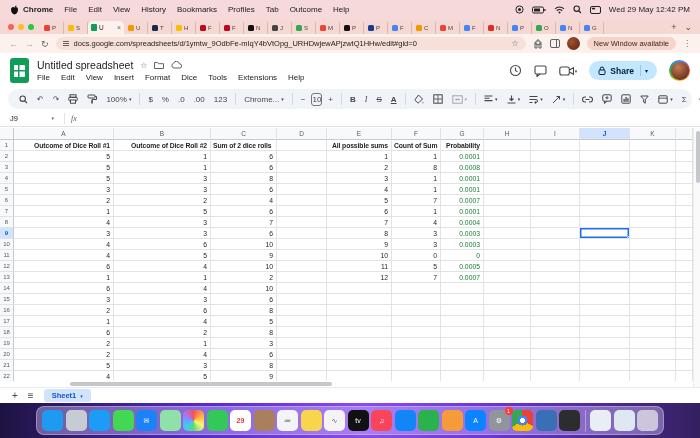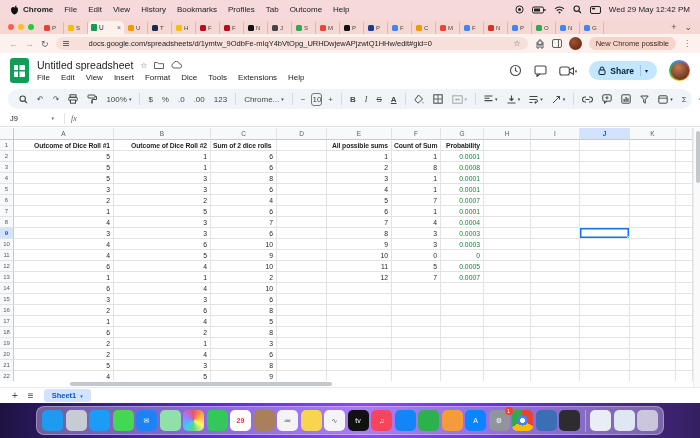--- a/index.html
+++ b/index.html
@@ -34,21 +34,21 @@
   .atab .tl { font-size:6.5px; color:#222; flex:1; }
   .atab .x { font-size:7px; color:#666; }
   .tabctl { display:flex; align-items:center; gap:8px; height:15px; padding:0 4px; font-size:9px; color:#5a4a47; }
 
   
   .addrbar { position:absolute; top:34px; left:0; right:0; height:19px; background:#fdf1ee;
     display:flex; align-items:center; gap:7px; padding:0 9px; }
   .nav { font-size:9px; color:#5f6368; }
   .nav.dim { color:#b9a29e; }
   .omnibox { flex:1; height:13px; background:#f7e0da; border-radius:7px; display:flex;
-    align-items:center; gap:20px; padding:0 7px; }
+    align-items:center; gap:5px; padding:0 7px; }
   .siteinfo { display:flex; flex-direction:column; gap:1px; }
   .siteinfo i { display:block; width:6px; height:1px; background:#5f6368; }
   .url { flex:1; font-size:7.5px; color:#202124; white-space:nowrap; overflow:hidden; }
   .ob-star { font-size:8px; color:#5f6368; }
   .abar-ic { color:#5f6368; display:flex; align-items:center; }
   .avatar-sm { width:13px; height:13px; border-radius:50%;
     background:radial-gradient(circle at 35% 35%, #a0522d, #5c1f14); }
   .update-pill { height:13px; border-radius:7px; background:#f7d4ca; display:flex; align-items:center;
     padding:0 7px; font-size:7.5px; color:#3c2723; white-space:nowrap; }
   .dots3 { font-size:8px; color:#5f6368; }
@@ -340,21 +340,21 @@
           <path d="M4 1 h2 v2 h2 v2 h-2 v0 a1.2 1.2 0 0 1 -2 0 v0 H2 V3 h2 Z M2 5 h2 v4 H2 Z M6 5 h2 v4 H6 Z" fill="none" stroke="#5f6368" stroke-width="1"></path>
         </svg>
       </span>
     <span class="abar-ic">
         <svg width="10" height="9">
           <rect x="0.5" y="0.5" width="9" height="8" rx="1.5" fill="none" stroke="#5f6368" stroke-width="1"></rect>
           <line x1="6.5" y1="1" x2="6.5" y2="8" stroke="#5f6368" stroke-width="1"></line>
         </svg>
       </span>
     <span class="avatar-sm"></span>
-    <span class="update-pill">New Chrome possible</span>
+    <span class="update-pill">New Window available</span>
     <span class="dots3">⋮</span>
   </div>
 
   <div class="appheader">
     <span class="slogo"></span>
     <span class="hmid">
       <span class="titlerow">
         <span class="doctitle">Untitled spreadsheet</span>
         <span class="t-ic">☆</span>
         <span class="t-ic">

